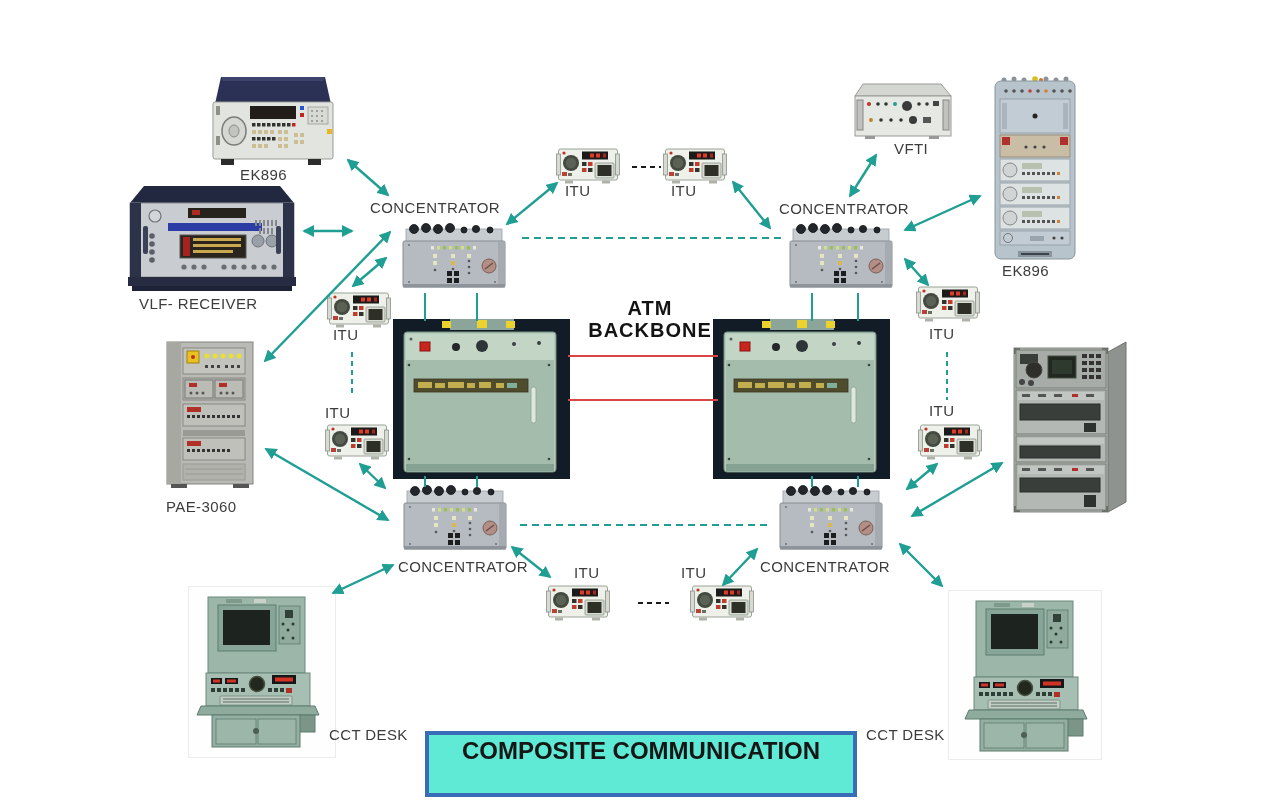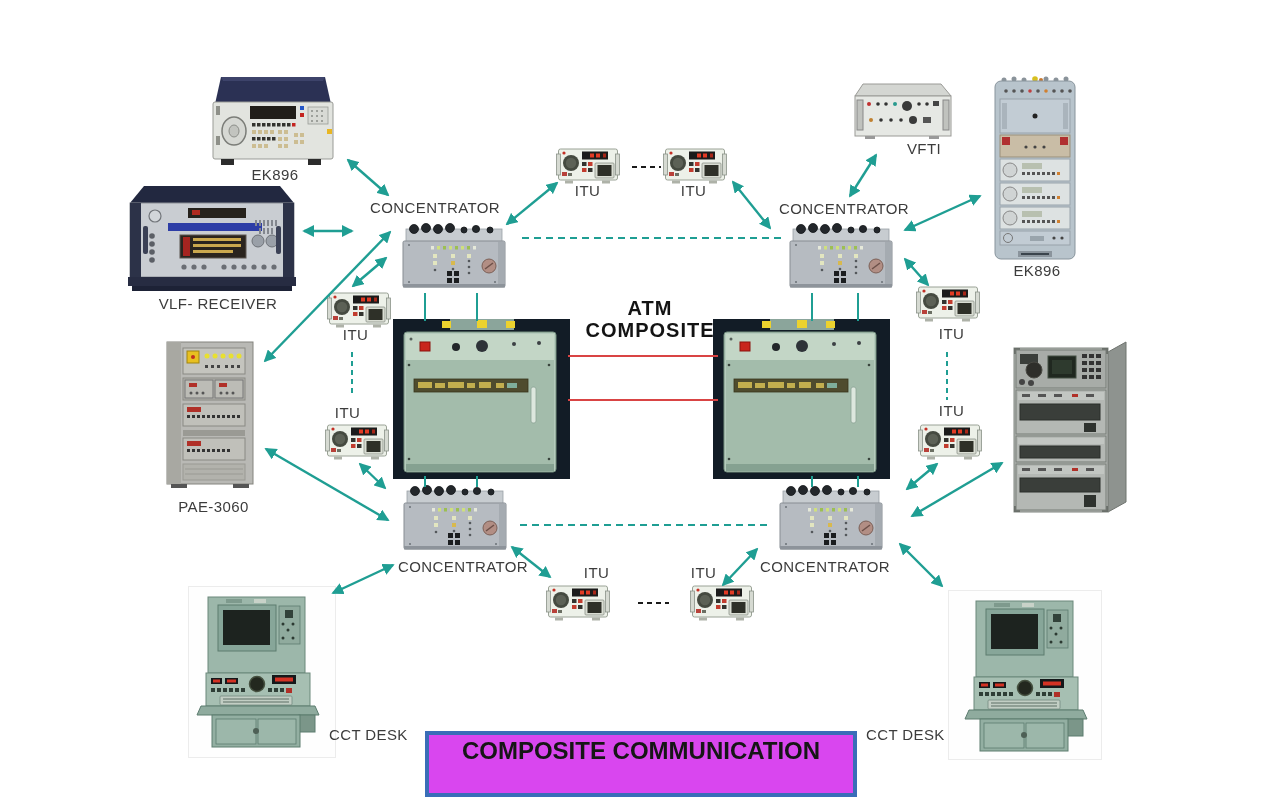--- a/index.html
+++ b/index.html
@@ -2,26 +2,26 @@
 <html><head>
 <meta charset="utf-8">
 <style>
   html,body{margin:0;padding:0;background:#fff;}
   #canvas{position:relative;width:1280px;height:800px;background:#ffffff;overflow:hidden;
           font-family:"Liberation Sans",sans-serif;}
   .ph{position:absolute;z-index:2;}
   .ph svg{display:block;width:100%;height:100%;}
   .photo-frame{position:absolute;background:#fefefe;border:1px solid #ececec;z-index:1;}
   #wires{position:absolute;left:0;top:0;width:1280px;height:800px;z-index:5;pointer-events:none;}
-  .lbl{position:absolute;z-index:6;font-size:15px;color:#3c3c3c;text-align:center;white-space:nowrap;letter-spacing:0.4px;}
+  .lbl{position:absolute;z-index:6;font-size:15px;color:#3c3c3c;text-align:left;white-space:nowrap;letter-spacing:0.4px;}
   .lbl.la{text-align:left;}
   #atm-label{position:absolute;left:585px;top:297px;width:130px;z-index:6;text-align:center;
              font-size:20px;font-weight:bold;color:#131313;line-height:22px;letter-spacing:1px;}
   #title-box{position:absolute;left:425px;top:731px;width:424px;height:57px;z-index:7;
-             background:#d946ef;border:4px solid #3a6db8;text-align:center;
+             background:#5eead4;border:4px solid #3a6db8;text-align:center;
              font-size:24px;font-weight:bold;color:#161616;line-height:29px;padding-top:1px;}
 </style>
 </head>
 <body>
 
 <div id="canvas">
 
   <div class="photo-frame" style="left:188px;top:586px;width:146px;height:170px;"></div>
   <div class="photo-frame" style="left:948px;top:590px;width:152px;height:168px;"></div>
 
@@ -1025,40 +1025,40 @@
       <line x1="632" y1="167" x2="661" y2="167"></line>
       <line x1="638" y1="603" x2="669" y2="603"></line>
     </g>
     <g stroke="#d94444" stroke-width="2.2">
       <line x1="568" y1="356" x2="718" y2="356"></line>
       <line x1="568" y1="400" x2="718" y2="400"></line>
     </g>
   </svg>
 
   <div class="lbl" style="left:240px;top:166px;width:70px;">EK896</div>
-  <div class="lbl" style="left:148px;top:295px;width:140px;">VLF- RECEIVER</div>
+  <div class="lbl" style="left:139px;top:295px;width:140px;">VLF- RECEIVER</div>
   <div class="lbl" style="left:166px;top:498px;width:95px;">PAE-3060</div>
   <div class="lbl" style="left:370px;top:199px;width:130px;">CONCENTRATOR</div>
   <div class="lbl" style="left:779px;top:200px;width:130px;">CONCENTRATOR</div>
   <div class="lbl" style="left:565px;top:182px;width:45px;">ITU</div>
   <div class="lbl" style="left:671px;top:182px;width:45px;">ITU</div>
   <div class="lbl" style="left:894px;top:140px;width:60px;">VFTI</div>
   <div class="lbl" style="left:1002px;top:262px;width:70px;">EK896</div>
   <div class="lbl" style="left:333px;top:326px;width:45px;">ITU</div>
   <div class="lbl" style="left:325px;top:404px;width:45px;">ITU</div>
   <div class="lbl" style="left:929px;top:325px;width:45px;">ITU</div>
   <div class="lbl" style="left:929px;top:402px;width:45px;">ITU</div>
   <div class="lbl" style="left:398px;top:558px;width:130px;">CONCENTRATOR</div>
   <div class="lbl" style="left:760px;top:558px;width:130px;">CONCENTRATOR</div>
   <div class="lbl" style="left:574px;top:564px;width:45px;">ITU</div>
   <div class="lbl" style="left:681px;top:564px;width:45px;">ITU</div>
   <div class="lbl la" style="left:329px;top:726px;width:90px;">CCT DESK</div>
   <div class="lbl la" style="left:866px;top:726px;width:90px;">CCT DESK</div>
 
   <div id="atm-label">
     <div>ATM</div>
-    <div>COMPOSITE</div>
+    <div>BACKBONE</div>
   </div>
 
   <div id="title-box">
     <div>COMPOSITE COMMUNICATION</div>
   </div>
 </div>
 
 </body></html>

